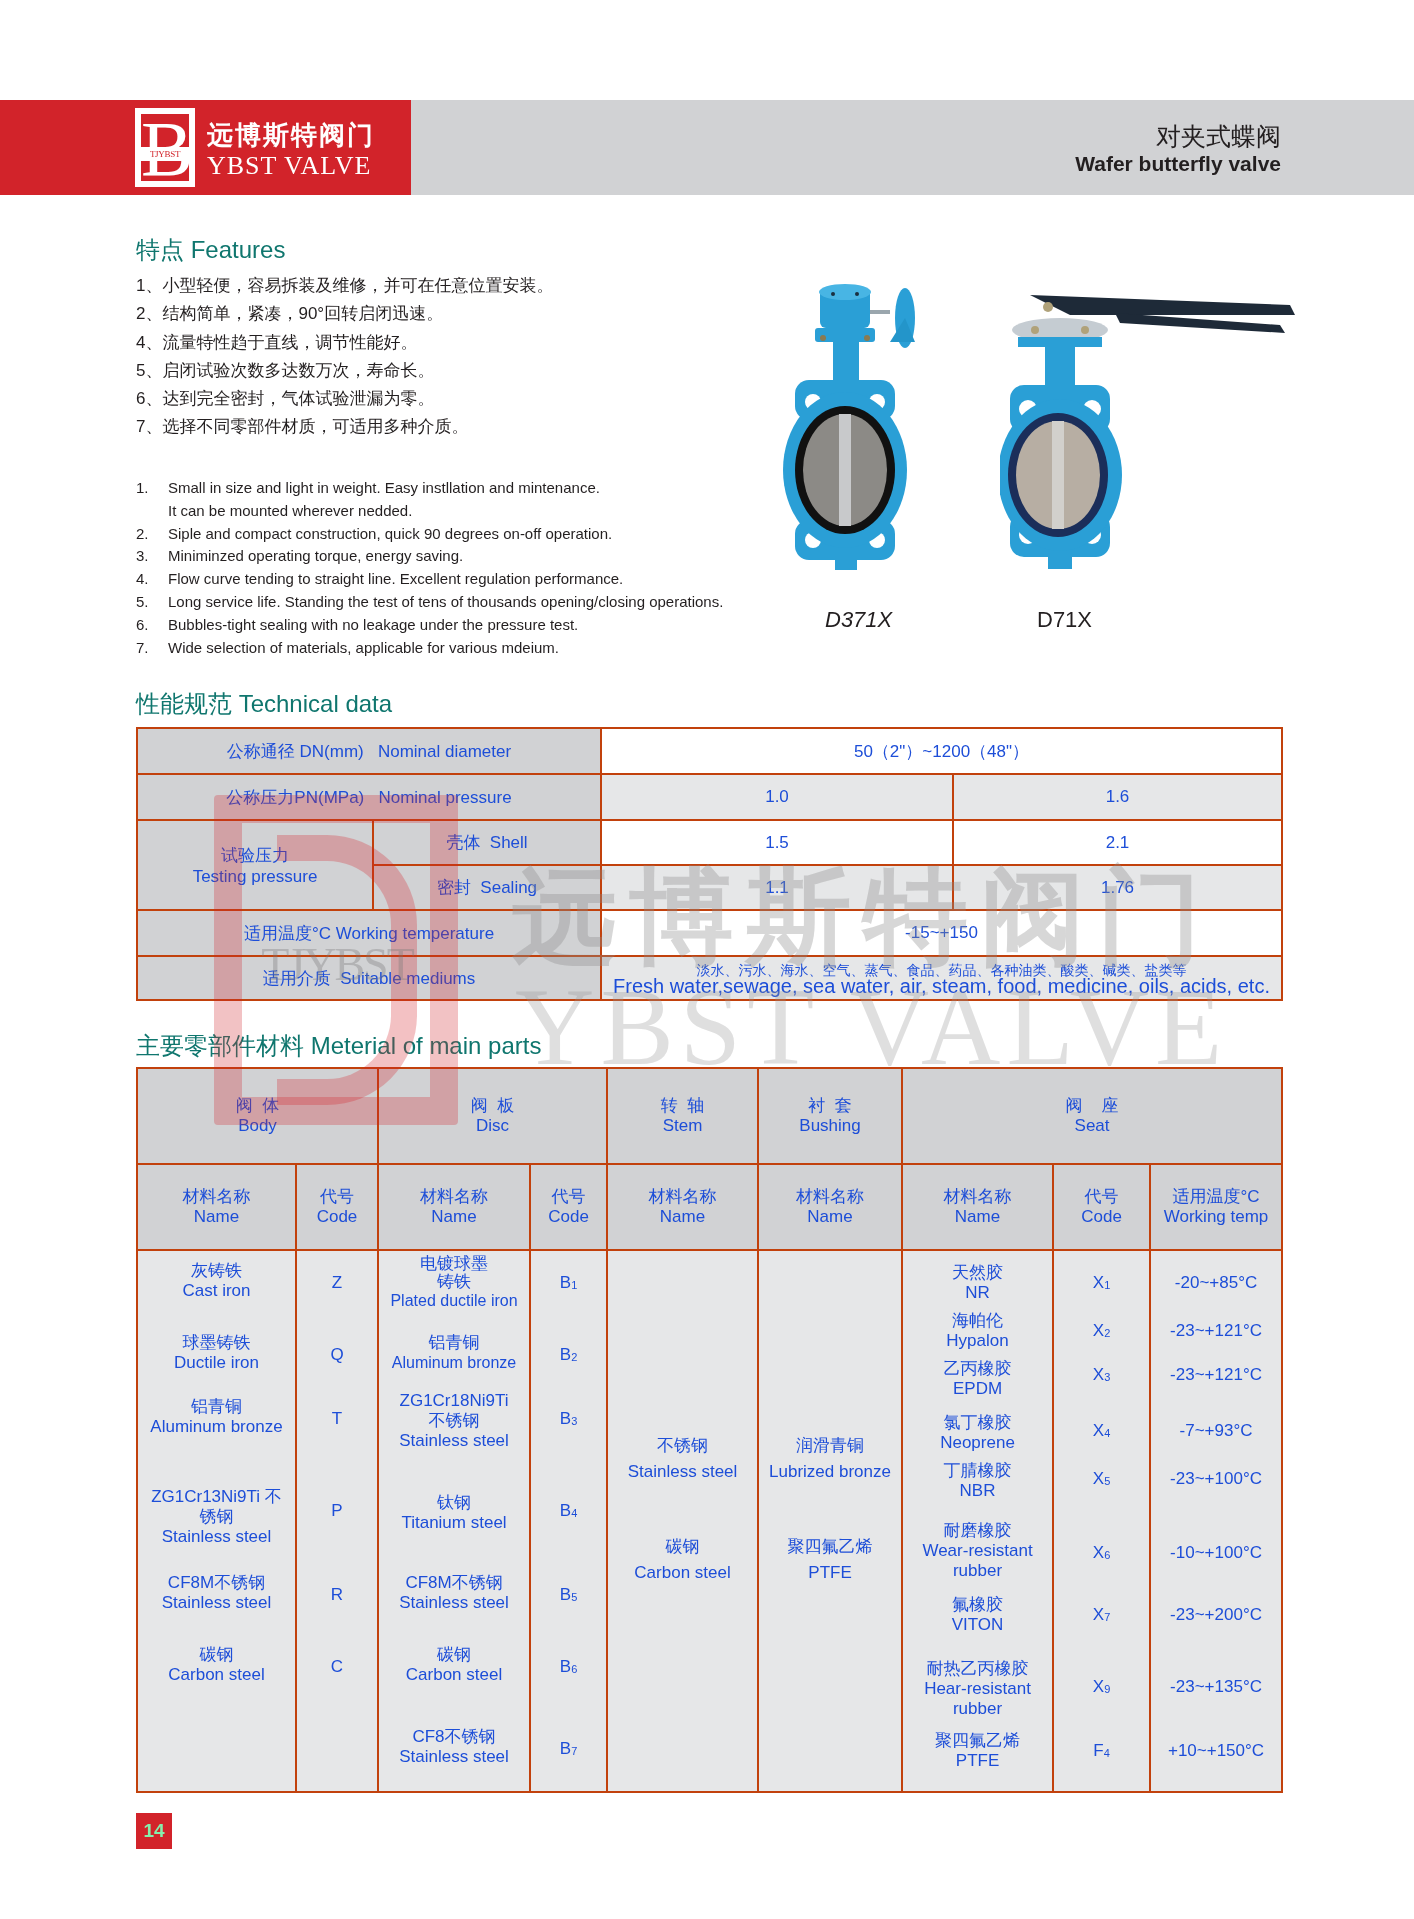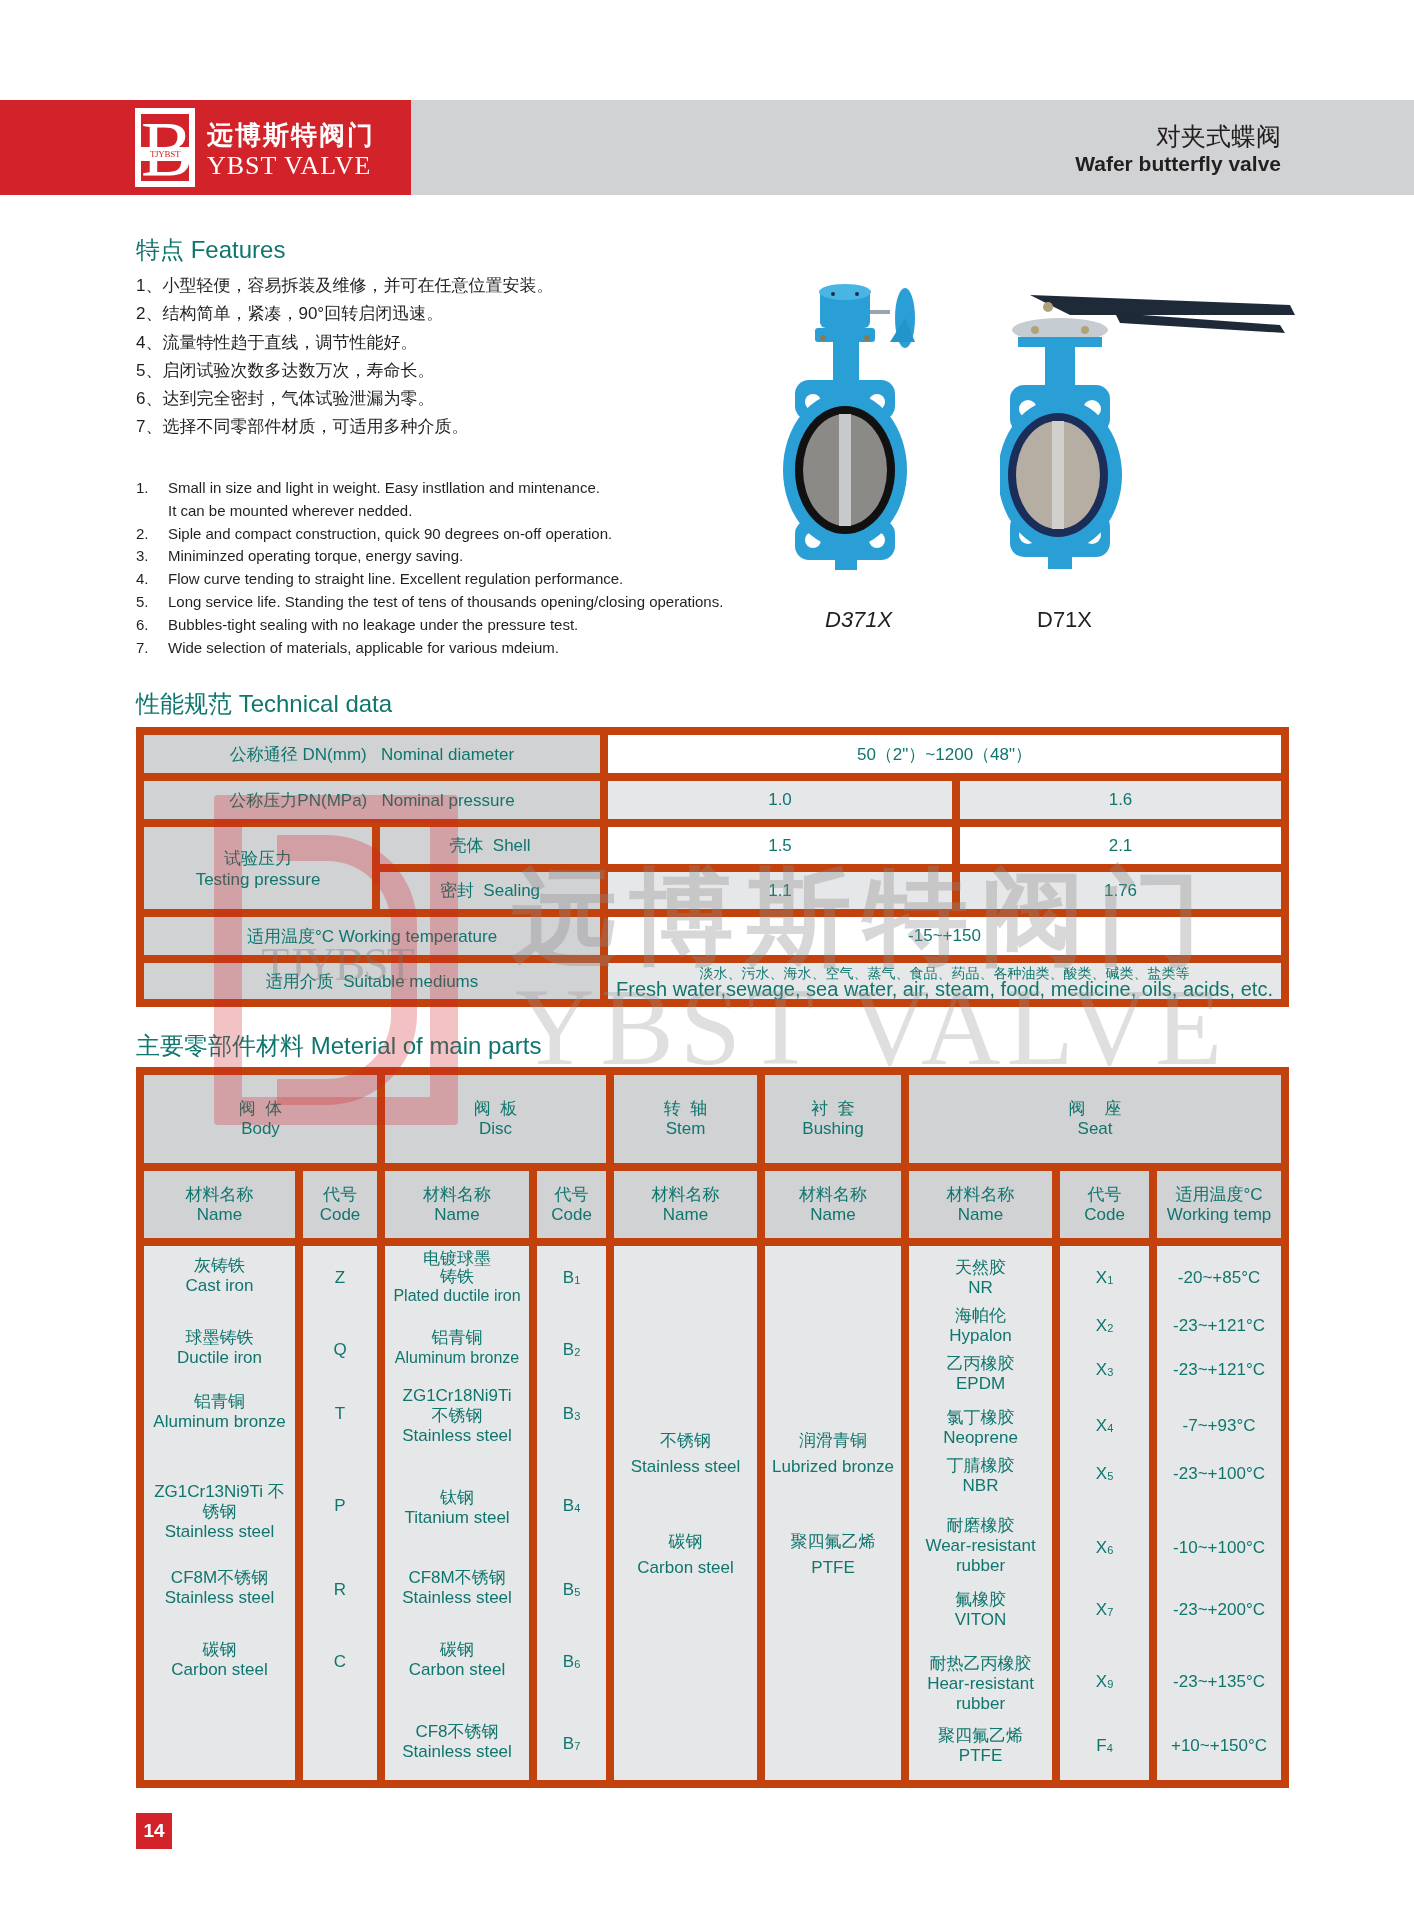--- a/index.html
+++ b/index.html
@@ -26,21 +26,21 @@
   .features-en li { font-size: 15px; line-height: 22.8px; color: #231f20; display: flex; }
   .features-en .num { width: 32px; flex: none; }
   .features-en .cont { display: block; }
 
   
   .product { position: absolute; }
   .product-label { position: absolute; font-size: 22px; color: #231f20; }
 
   
   table { border-collapse: collapse; position: absolute; table-layout: fixed; }
-  td { border: 8px solid #c2410c; text-align: center; vertical-align: middle; color: #0f766e; }
+  td { border: 2px solid #c2410c; text-align: center; vertical-align: middle; color: #1d4ed8; }
   .tech td { font-size: 17px; height: 33px; }
   .tech .lbl { background: #d1d2d4; }
   .tech .val-w { background: #ffffff; }
   .tech .val-g { background: #e6e7e8; }
   .tech .medium-cn { font-size: 14px; line-height: 16px; }
   .tech .medium-en { font-size: 20px; line-height: 16px; }
 
   .mat td { font-size: 17px; line-height: 20px; }
   .mat .hd { background: #d1d2d4; }
   .mat .body-cell { background: #e6e7e8; vertical-align: top; padding: 0; }
@@ -48,21 +48,21 @@
   .item { position: absolute; left: 0; width: 100%; text-align: center; font-size: 17px; line-height: 20px; }
   .code sub { font-size: 11px; vertical-align: baseline; position: relative; top: 1px; }
 
   
   .wm-b { position: absolute; left: 214px; top: 795px; width: 244px; height: 330px; border: 28px solid rgba(210,35,42,0.28); border-radius: 4px; pointer-events: none; }
   .wm-b .inner { position: absolute; left: 35px; top: 12px; width: 140px; height: 270px; border: 26px solid rgba(210,35,42,0.28); border-left-width: 0; border-radius: 0 90px 90px 0; }
   .wm-b .tjybst { position: absolute; left: -10px; top: 115px; width: 210px; text-align: center; font-family: "Liberation Serif", serif; font-size: 46px; color: rgba(120,120,120,0.35); letter-spacing: -2px; }
   .wm-cn { position: absolute; left: 512px; top: 848px; font-size: 105px; font-weight: bold; color: rgba(140,140,140,0.35); letter-spacing: 12px; pointer-events: none; white-space: nowrap; }
   .wm-en { position: absolute; left: 515px; top: 972px; font-family: "Liberation Serif", "DejaVu Serif", serif; font-size: 110px; color: rgba(150,150,150,0.30); letter-spacing: 6px; pointer-events: none; white-space: nowrap; line-height: 110px; }
 
-  .page-num { position: absolute; left: 136px; top: 1813px; width: 36px; height: 36px; background: #d2232a; color: #ffffff; font-weight: bold; font-size: 19px; text-align: center; line-height: 36px; }
+  .page-num { position: absolute; left: 136px; top: 1813px; width: 36px; height: 36px; background: #d2232a; color: #86efac; font-weight: bold; font-size: 19px; text-align: center; line-height: 36px; }
 </style>
 </head>
 <body>
 
 <div class="header">
   <div class="header-red">
     <div class="logo-box">
       <div class="logo-inner">
         <div class="logo-b">B</div>
         <div class="logo-band">TJYBST</div>
@@ -251,21 +251,21 @@
         </td>
     <td class="hd">
           <div style="white-space:pre">衬  套</div>
           <div>Bushing</div>
         </td>
     <td class="hd" colspan="3">
           <div style="white-space:pre">阀    座</div>
           <div>Seat</div>
         </td>
   </tr>
-  <tr style="height:75px">
+  <tr style="height:86px">
     <td class="hd">
           <div>材料名称</div>
           <div>Name</div>
         </td>
     <td class="hd">
           <div>代号</div>
           <div>Code</div>
         </td>
     <td class="hd">
           <div>材料名称</div>

